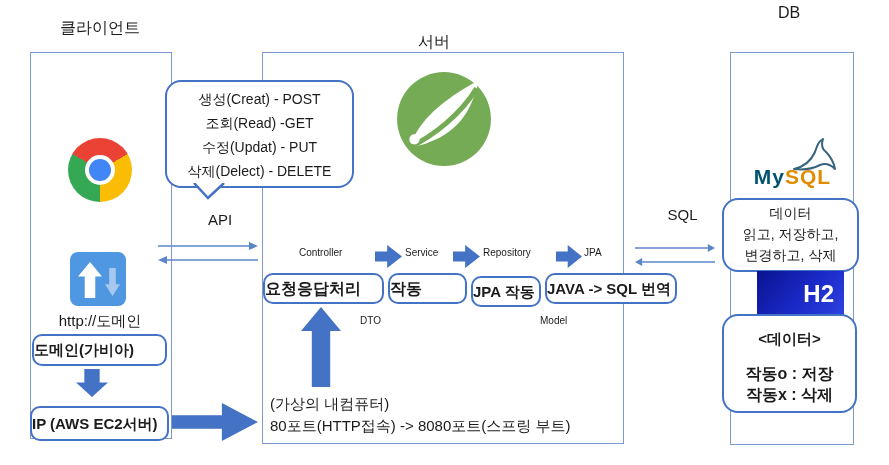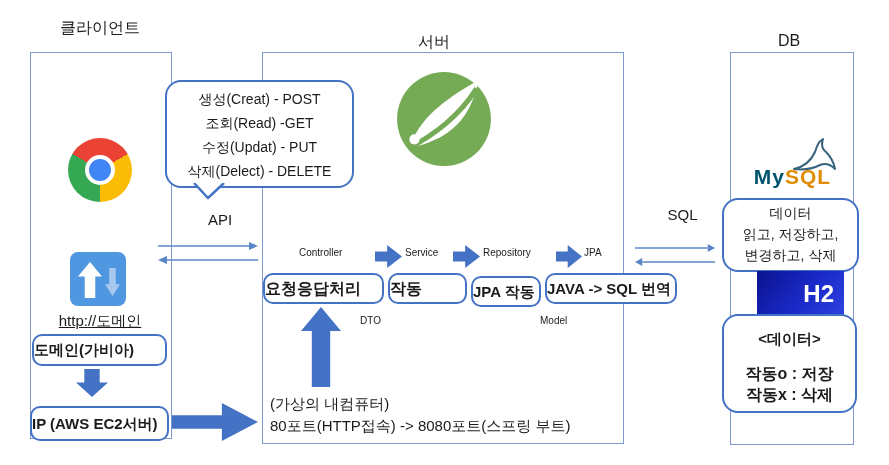--- a/index.html
+++ b/index.html
@@ -48,38 +48,38 @@
     font-size:21px;font-weight:bold;letter-spacing:1px;z-index:2;white-space:nowrap;}
   .bold{font-weight:bold;}
 </style>
 </head>
 <body>
 
 <div id="canvas">
 
   <div class="title" style="left:30px;top:18px;width:140px;">클라이언트</div>
   <div class="title" style="left:374px;top:32px;width:120px;">서버</div>
-  <div class="title" style="left:759px;top:4px;width:60px;margin-top:28px;">DB</div>
+  <div class="title" style="left:759px;top:4px;width:60px;">DB</div>
 
   <div class="outer" style="left:30px;top:52px;width:140px;height:385px;"></div>
   <div class="outer" style="left:262px;top:52px;width:360px;height:390px;"></div>
   <div class="outer" style="left:730px;top:52px;width:122px;height:391px;"></div>
 
   <div class="chrome">
     <div class="ring">
       <div class="core"></div>
     </div>
   </div>
 
   <div class="updown">
     <div class="up"></div>
     <div class="down"></div>
   </div>
 
-  <div class="lbl" style="left:30px;top:312px;width:140px;text-align:center;text-decoration:underline;">http://도메인</div>
+  <div class="lbl" style="left:30px;top:312px;width:140px;text-align:center;">http://도메인</div>
   <div class="rbox" style="left:32px;top:334px;width:131px;height:28px;font-size:15px;line-height:28px;">도메인(가비아)</div>
   <div class="arrow arrow-down" style="left:76px;top:369px;width:32px;height:28px;"></div>
   <div class="rbox" style="left:30px;top:406px;width:135px;height:31px;font-size:15px;line-height:31px;">IP (AWS EC2서버)</div>
 
   <div class="arrow arrow-right" style="left:172px;top:403px;width:86px;height:38px;"></div>
 
   <div class="bubble" style="left:165px;top:80px;width:185px;height:99px;padding-top:5px;">
     <span class="crud-line">생성(Creat) - POST</span>
     <span class="crud-line">조회(Read) -GET</span>
     <span class="crud-line">수정(Updat) - PUT</span>

